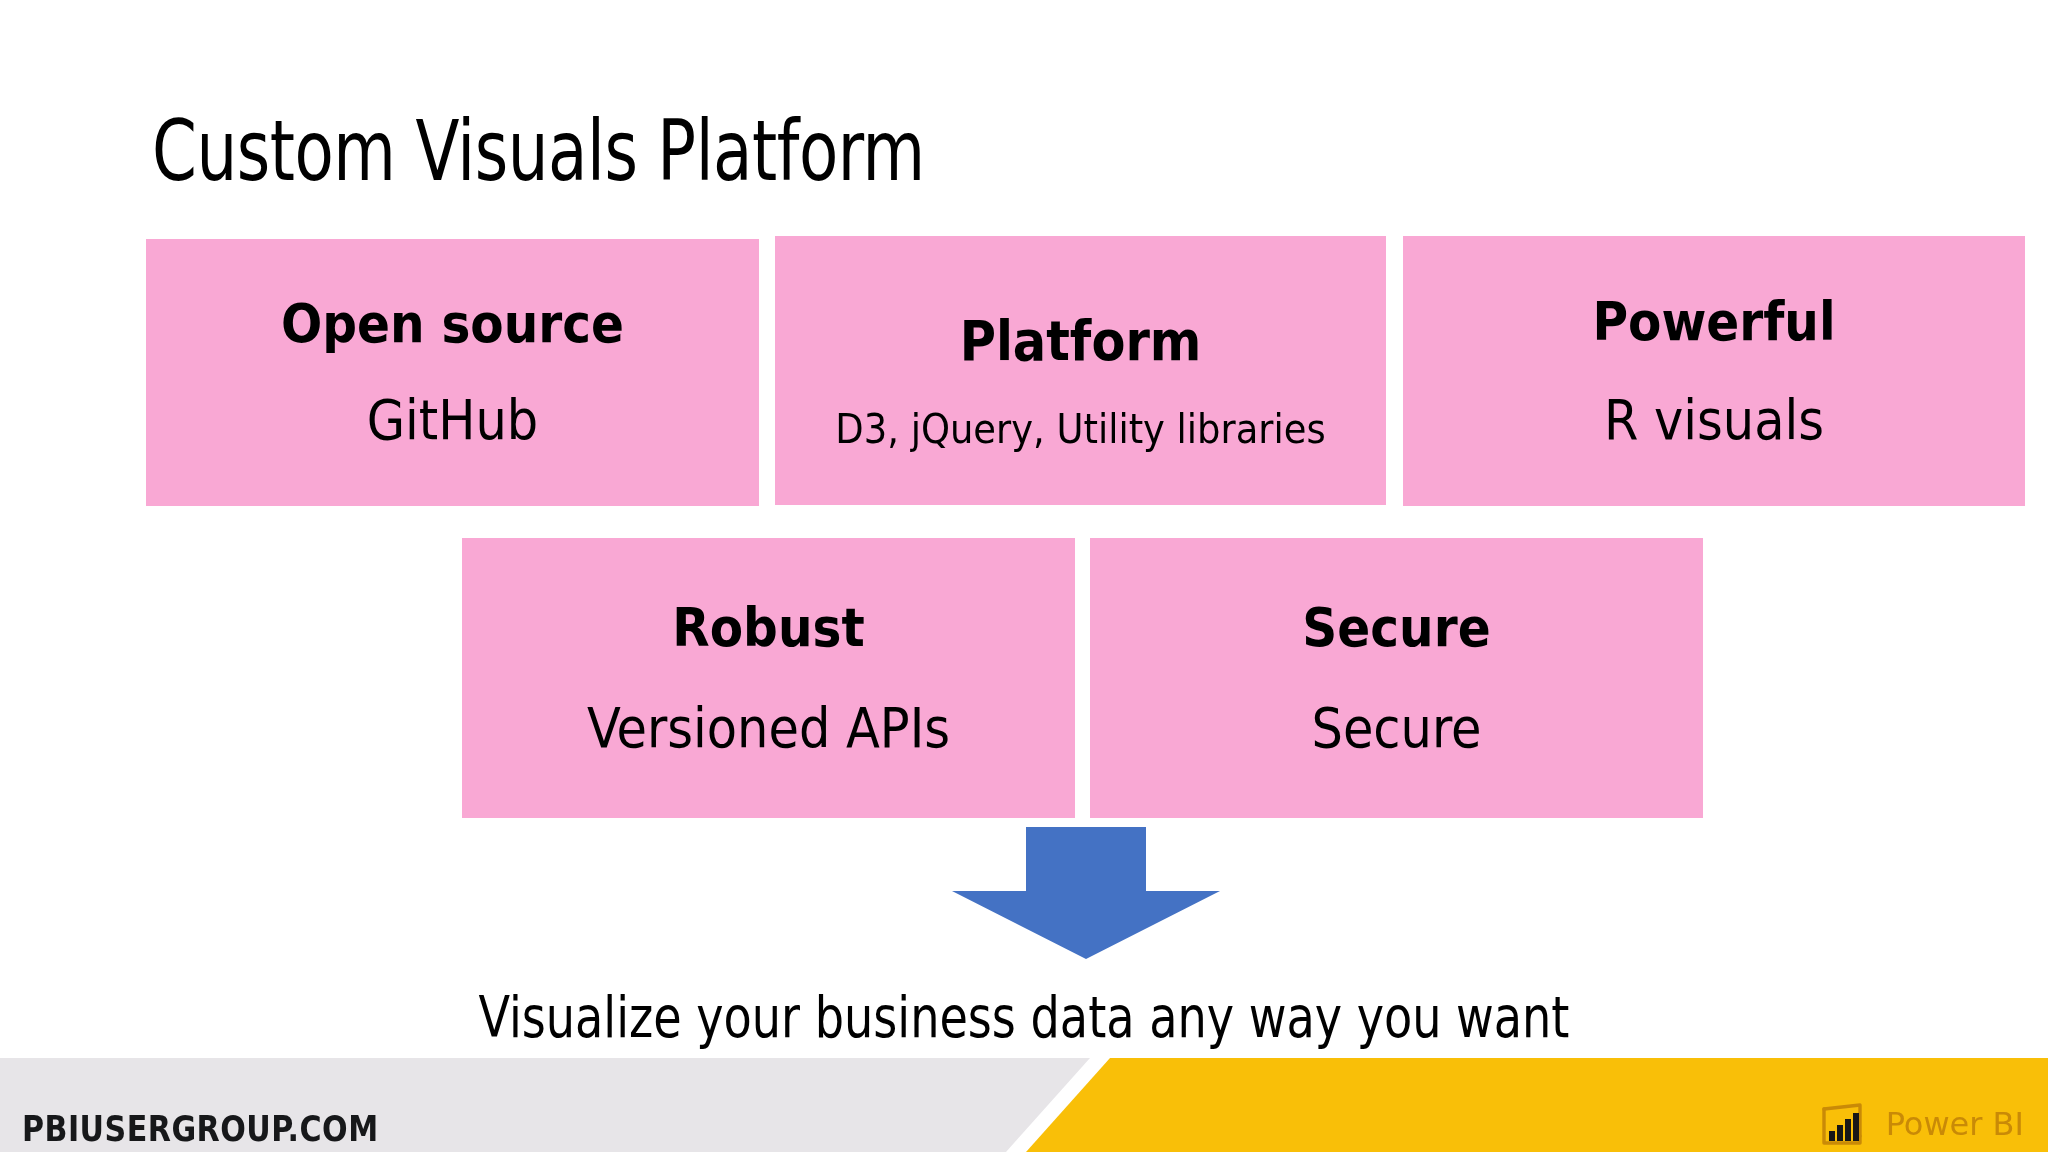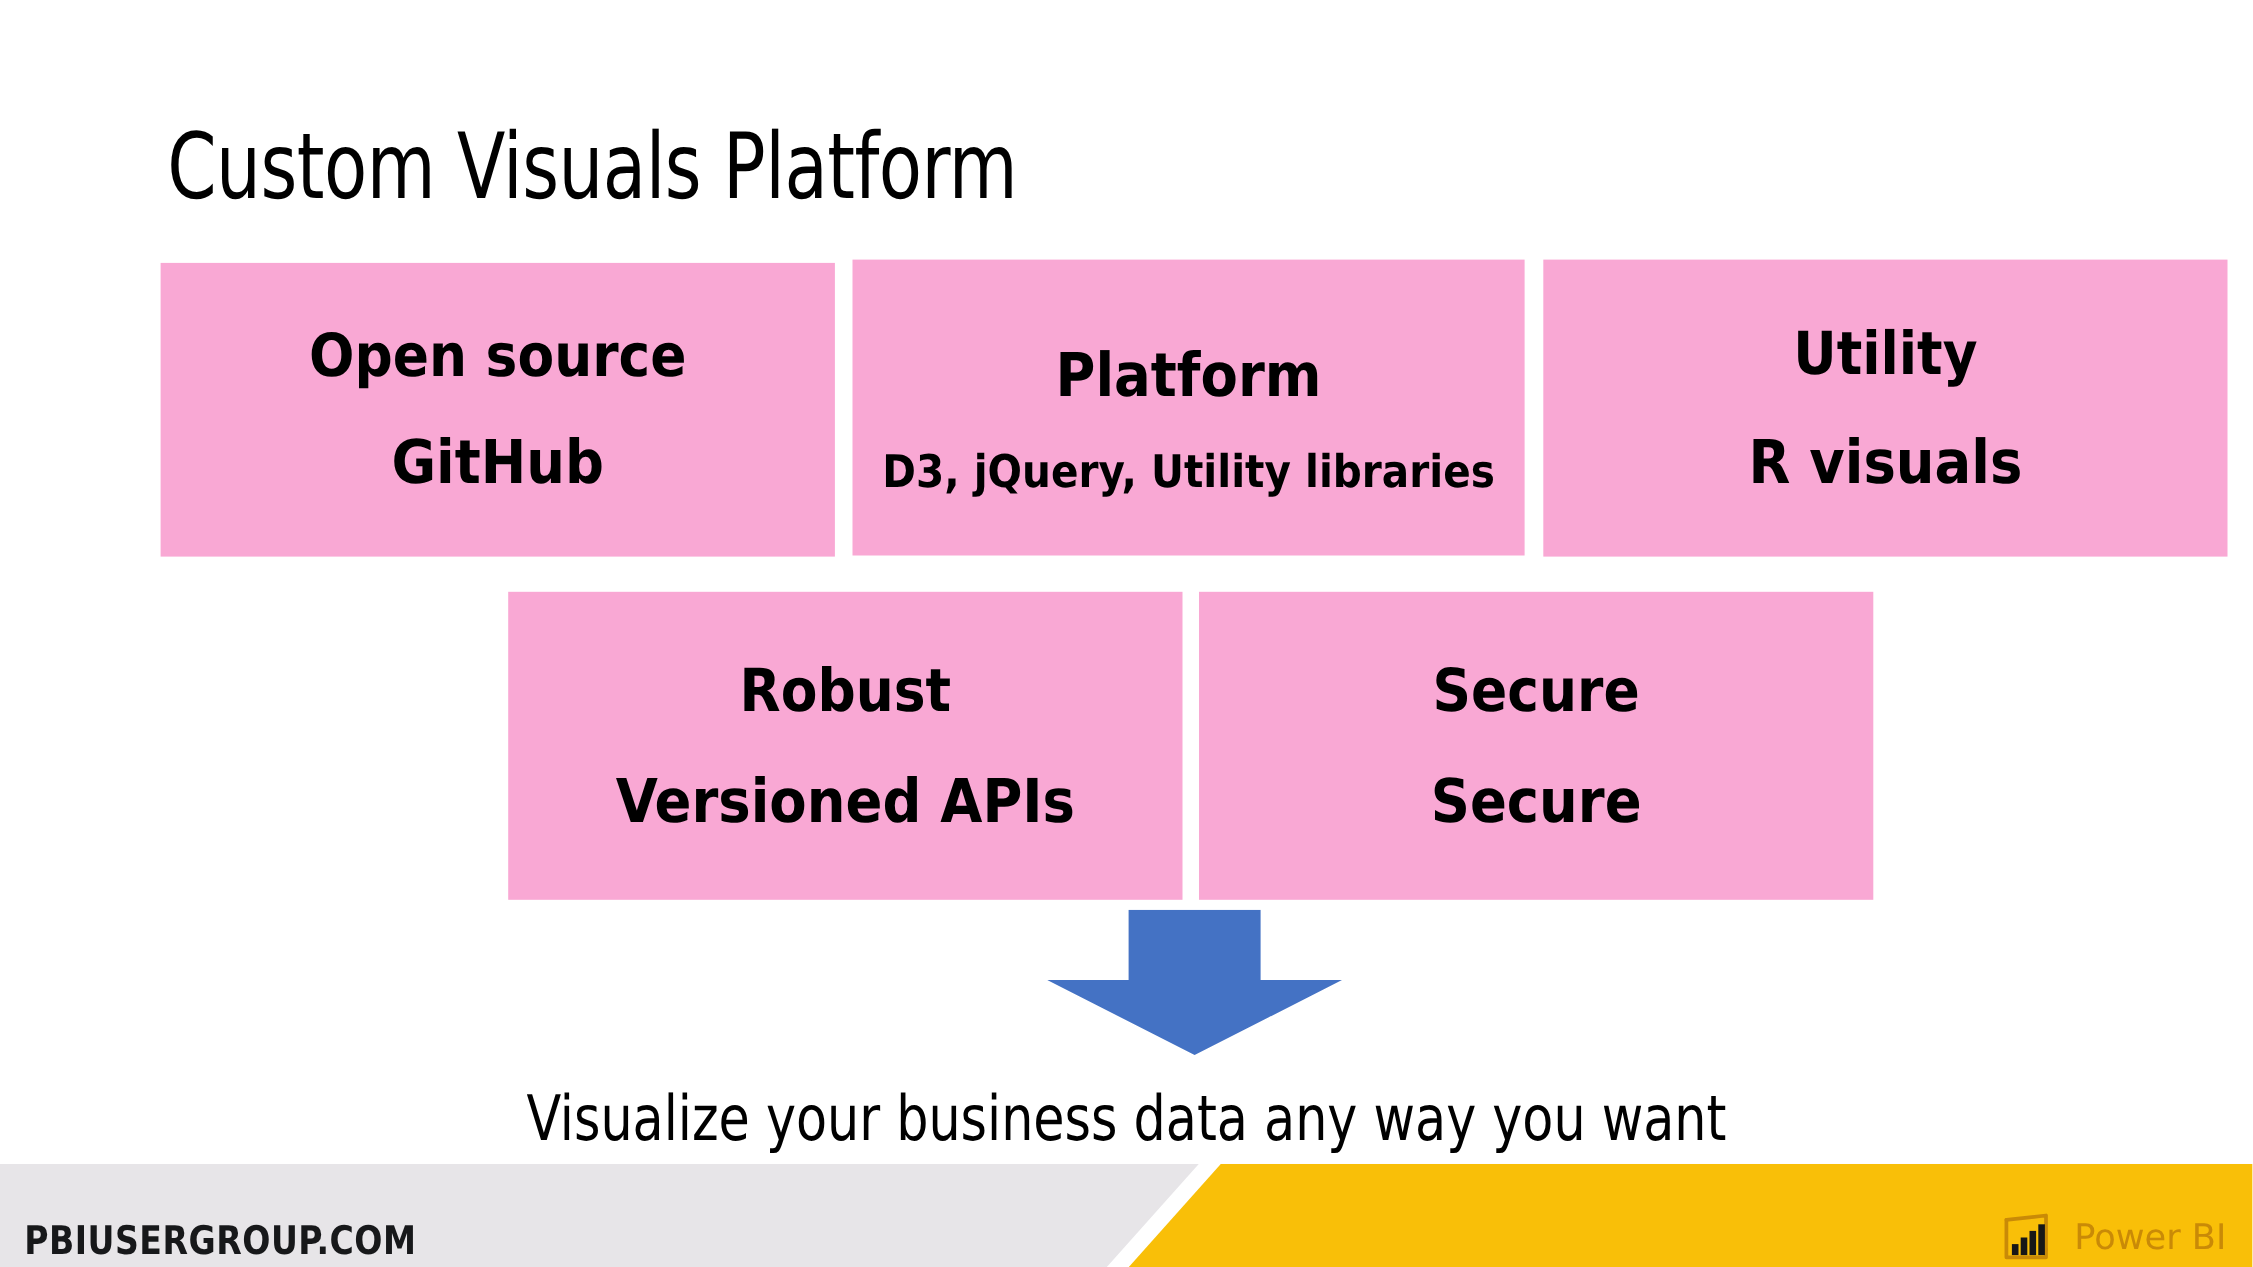--- a/index.html
+++ b/index.html
@@ -47,21 +47,21 @@
   .card .card-title {
     font-family: "DejaVu Sans Condensed", "Liberation Sans Narrow", "Liberation Sans", sans-serif;
     font-weight: 700;
     color: #000000;
     text-align: center;
     white-space: nowrap;
     line-height: 1;
   }
   .card .card-sub {
     font-family: "DejaVu Sans Condensed", "Liberation Sans Narrow", "Liberation Sans", sans-serif;
-    font-weight: 700;
+    font-weight: 400;
     color: #000000;
     text-align: center;
     white-space: nowrap;
     line-height: 1;
   }
 
   
   #card-open-source { left: 146px;  top: 239px; width: 613px;  height: 267px; }
   #card-community   { left: 775px;  top: 236px; width: 611px;  height: 269px; }
   #card-powerful    { left: 1403px; top: 236px; width: 622px;  height: 270px; }
@@ -174,21 +174,21 @@
     <div class="card-title">Open source</div>
     <div class="card-sub">GitHub</div>
   </div>
 
   <div class="card" id="card-community">
     <div class="card-title">Platform</div>
     <div class="card-sub">D3, jQuery, Utility libraries</div>
   </div>
 
   <div class="card" id="card-powerful">
-    <div class="card-title">Utility</div>
+    <div class="card-title">Powerful</div>
     <div class="card-sub">R visuals</div>
   </div>
 
   <div class="card" id="card-robust">
     <div class="card-title">Robust</div>
     <div class="card-sub">Versioned APIs</div>
   </div>
 
   <div class="card" id="card-secure">
     <div class="card-title">Secure</div>

